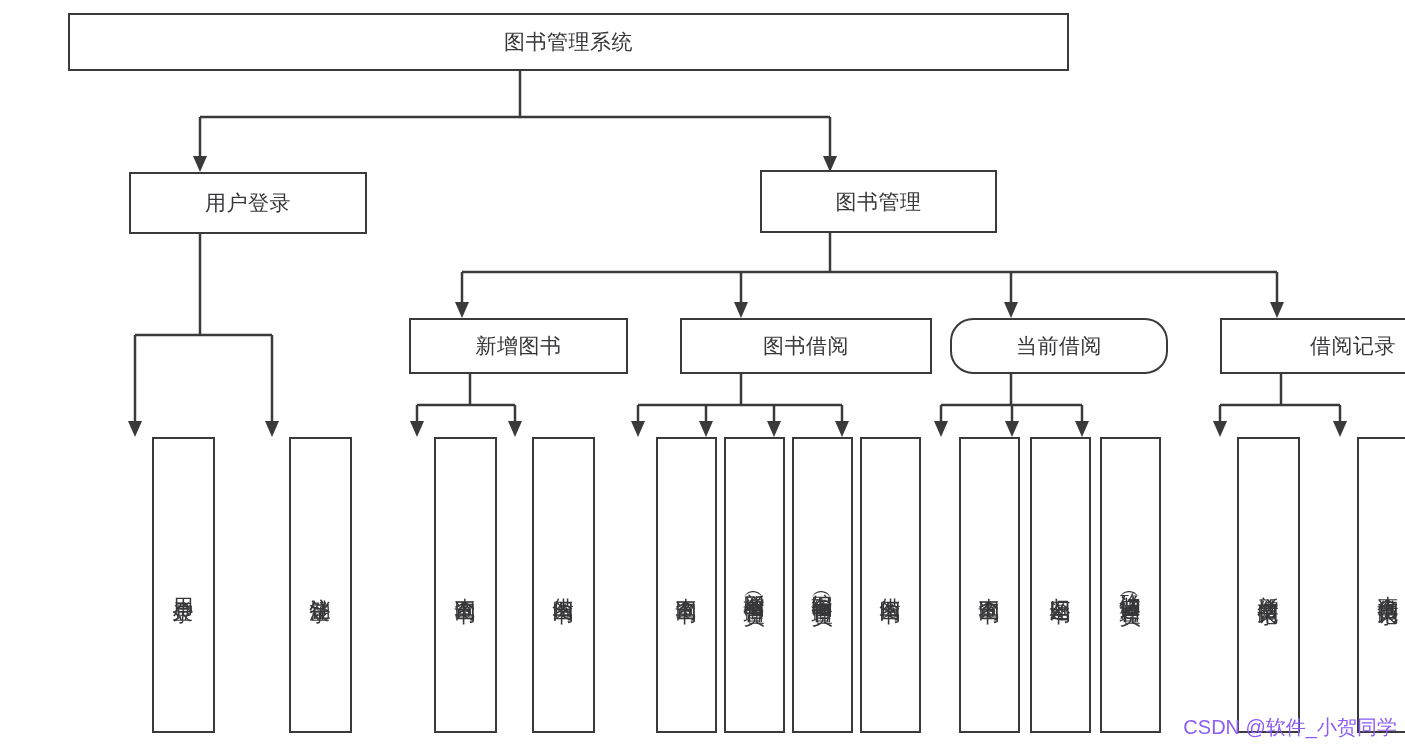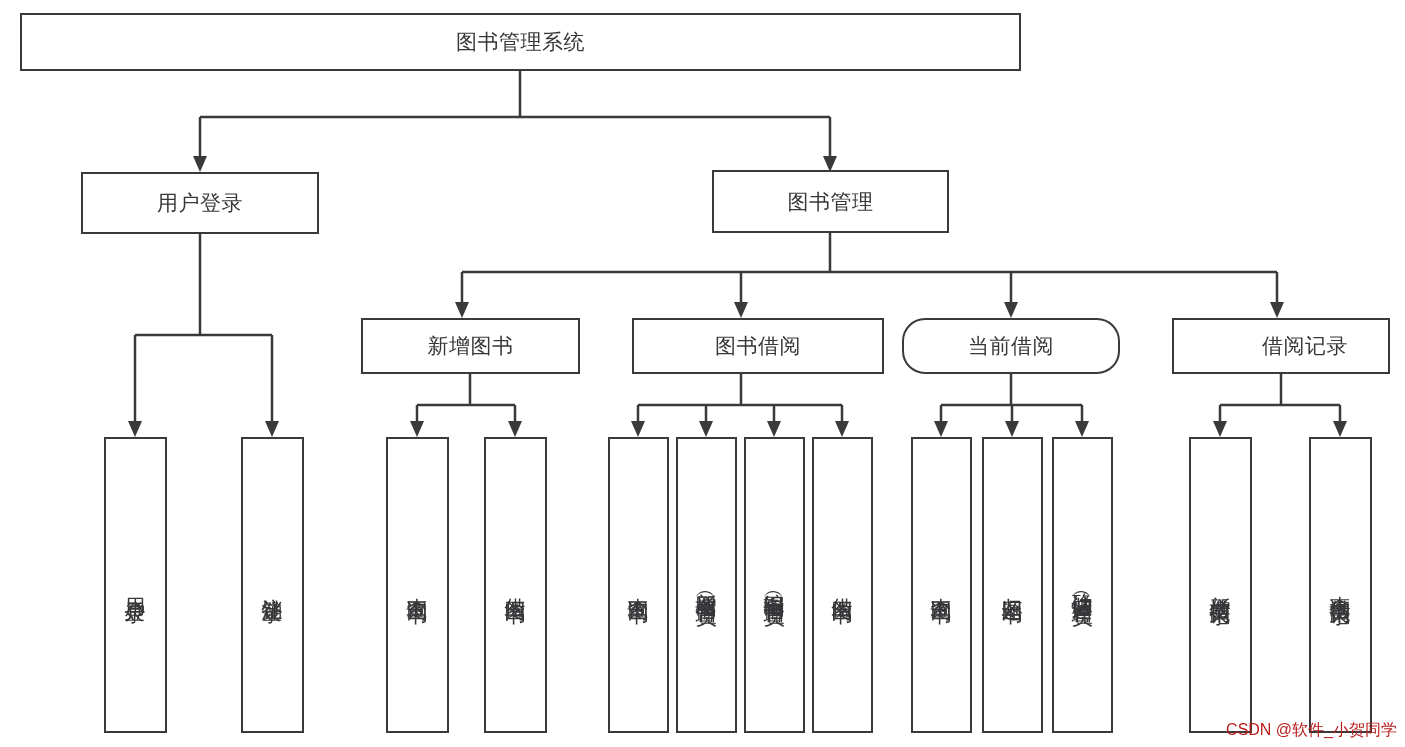--- a/index.html
+++ b/index.html
@@ -28,20 +28,21 @@
     position: absolute;
     box-sizing: border-box;
     border: 2.5px solid #3a3a3a;
     background: #ffffff;
     color: #37373a;
     display: flex;
     align-items: center;
     justify-content: center;
     text-align: center;
     z-index: 2;
+    margin-left: 48px;
   }
   .node-label {
     display: block;
     line-height: 1.22;
     letter-spacing: 0.5px;
   }
   .node.horizontal .node-label {
     font-size: 21px;
   }
   .node.vertical {
@@ -52,22 +53,22 @@
     text-orientation: upright;
     font-size: 21px;
     letter-spacing: 2px;
     line-height: 1.0;
     max-height: 100%;
   }
   #watermark {
     position: absolute;
     right: 8px;
     bottom: 6px;
-    font-size: 16px;
-    color: #b91c1c;
+    font-size: 20px;
+    color: #8b5cf6;
     z-index: 5;
     white-space: nowrap;
     pointer-events: none;
   }
 </style>
 </head>
 <body>
 
 <div id="diagram-root">
 

